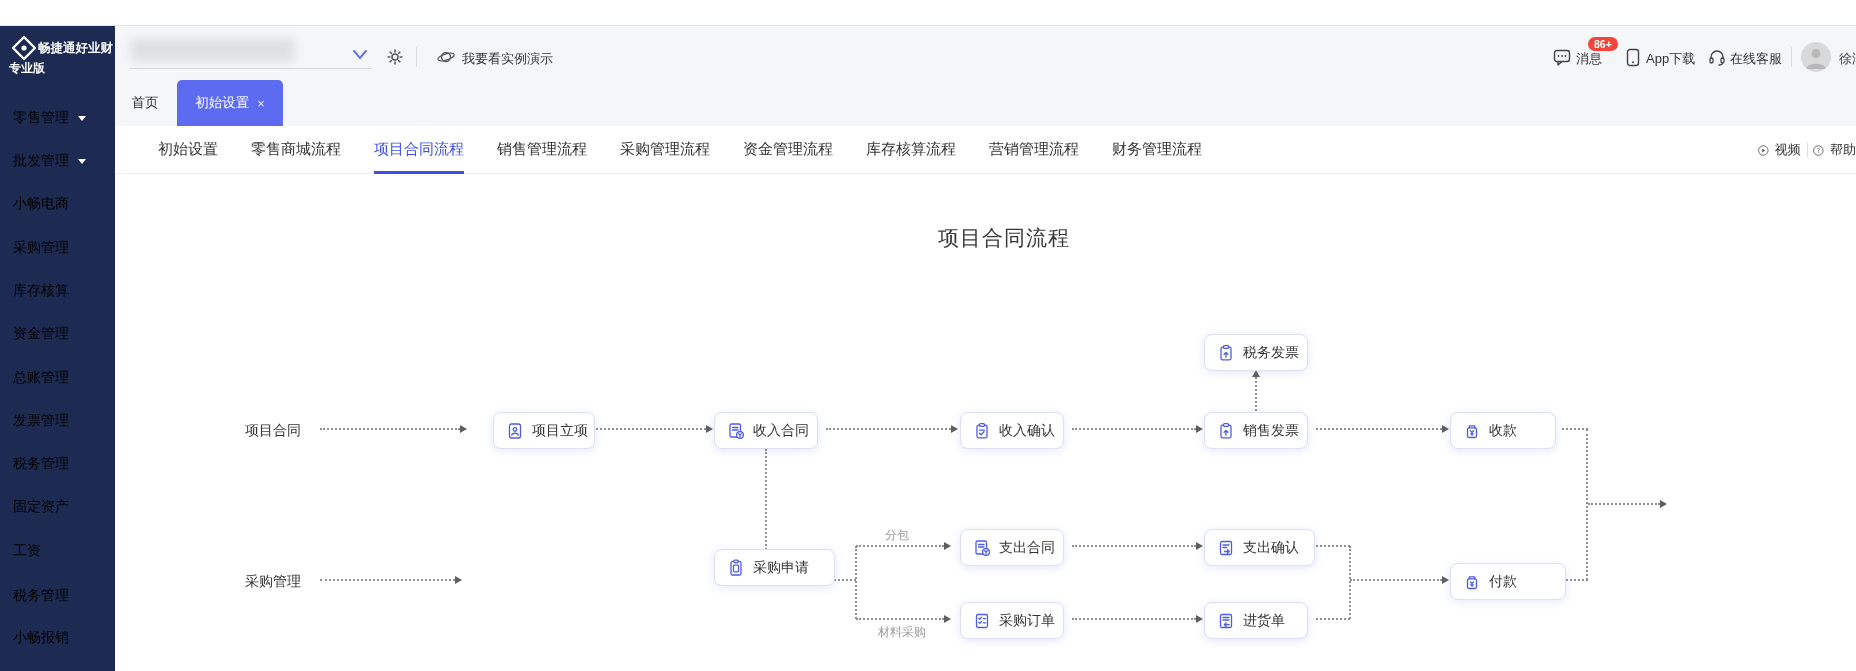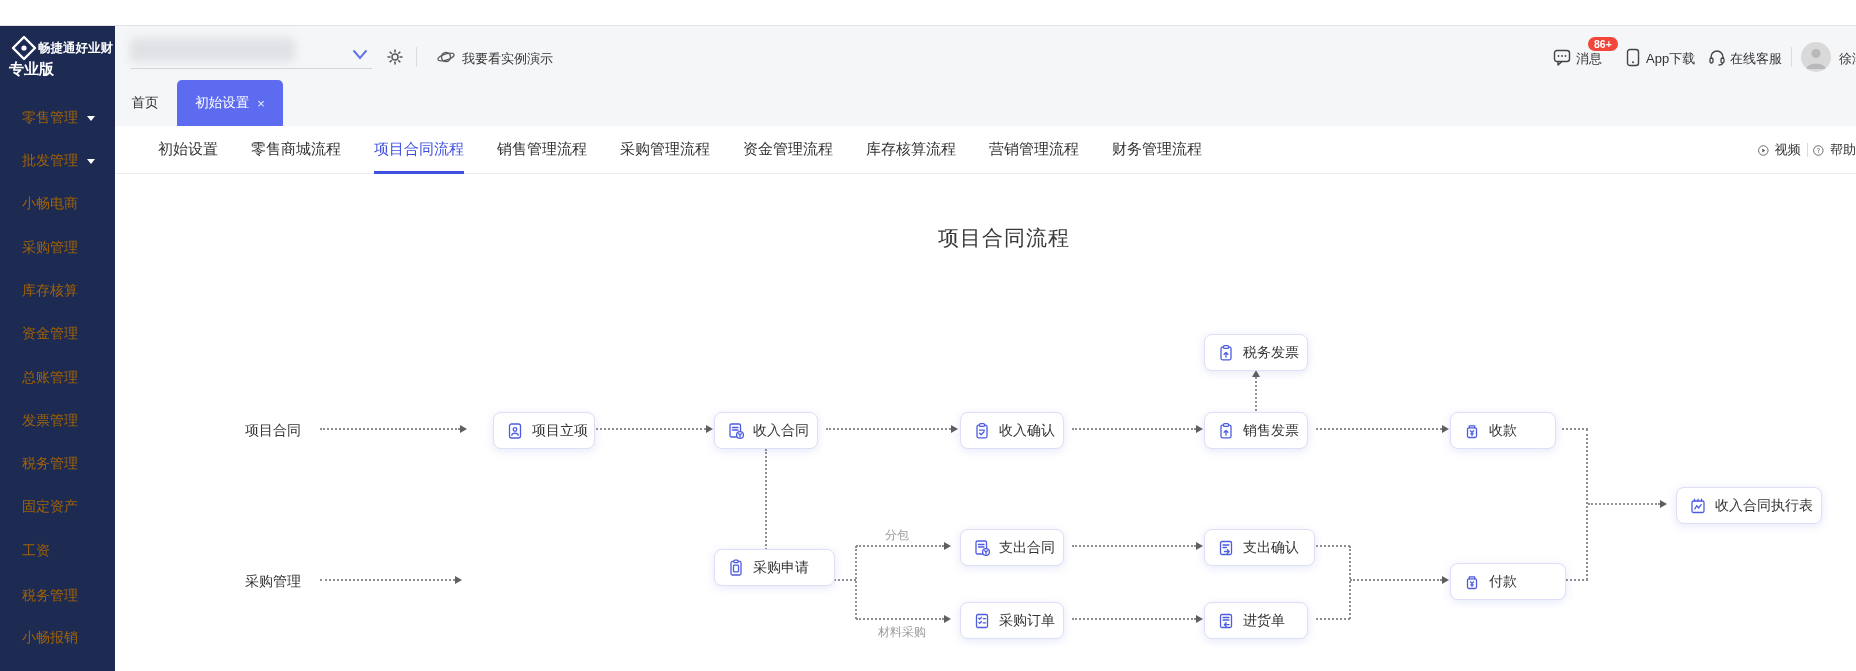--- a/index.html
+++ b/index.html
@@ -11,22 +11,22 @@
   
   .topstrip { left:0; top:0; width:1856px; height:26px; background:#fff; border-bottom:1px solid #e3e3e6; }
 
   
   .header { left:115px; top:26px; width:1741px; height:51px; background:#f5f6f8; }
   .tabrow { left:115px; top:77px; width:1741px; height:49px; background:#f5f6f8; }
 
   
   .navy { left:0; top:26px; width:115px; height:645px; background:#1d2b52; }
   .brand-name { left:38px; top:40px; color:#fff; font-size:12.5px; font-weight:bold; white-space:nowrap; width:76px; overflow:hidden; }
-  .brand-edition { left:9px; top:60px; color:#fff; font-size:15px; font-weight:bold; }
-  .side-item { left:0; width:92px; height:20px; line-height:20px; padding-left:22px; color:#a16207; font-size:14px; cursor:pointer; white-space:nowrap; }
+  .brand-edition { left:9px; top:60px; color:#fff; font-size:12px; font-weight:bold; }
+  .side-item { left:0; width:92px; height:20px; line-height:20px; padding-left:13px; color:#000000; font-size:14px; cursor:pointer; white-space:nowrap; }
   .caret { display:inline-block; width:0; height:0; border-left:4.5px solid transparent; border-right:4.5px solid transparent; border-top:5px solid #fff; margin-left:9px; vertical-align:middle; }
 
   
   .blurname { left:130px; top:38px; width:165px; height:24px; background:#d9dade; border-radius:4px; filter:blur(5px); opacity:.75; }
   .sel-underline { left:130px; top:68px; width:242px; height:1px; background:#d7d7db; }
   .hdr-text { font-size:13px; color:#333; white-space:nowrap; }
   .vdiv { width:1px; background:#dcdcdf; }
   .badge { background:#f3453a; color:#fff; font-size:10.5px; font-weight:bold; border-radius:9px; padding:1px 6px; border:2px solid #f5f6f8; line-height:12px; }
   .avatar { width:30px; height:30px; border-radius:50%; background:#d9d9d9; overflow:hidden; }
 
@@ -332,24 +332,14 @@
   <div class="node" style="left:1450px;top:563px;width:116px">
     <svg width="18" height="18" viewBox="0 0 18 18">
         <g fill="none" stroke="#4d5ce0" stroke-width="1.3" stroke-linecap="round" stroke-linejoin="round">
           <rect x="4.5" y="5.8" width="9" height="9.7" rx="1.5"></rect>
           <path d="M6.3 5.8V3.8h5.4v2"></path>
           <path d="M7.5 8.8l1.5 1.8 1.5-1.8M9 10.8v2.6M7.7 11.8h2.6"></path>
         </g>
       </svg>
     <span>付款</span>
   </div>
-  <div class="node" style="left:1676px;top:487px;width:146px">
-    <svg width="18" height="18" viewBox="0 0 18 18">
-        <g fill="none" stroke="#4d5ce0" stroke-width="1.3" stroke-linecap="round" stroke-linejoin="round">
-          <rect x="3" y="4" width="12" height="11.5" rx="1.5"></rect>
-          <path d="M5.5 4V2.2M9 4V2.2M12.5 4V2.2"></path>
-          <path d="M5.8 12l2-3.4 1.8 2.4 2.6-3.4"></path>
-        </g>
-      </svg>
-    <span>收入合同执行表</span>
-  </div>
 
 </div>
 
 </body></html>

